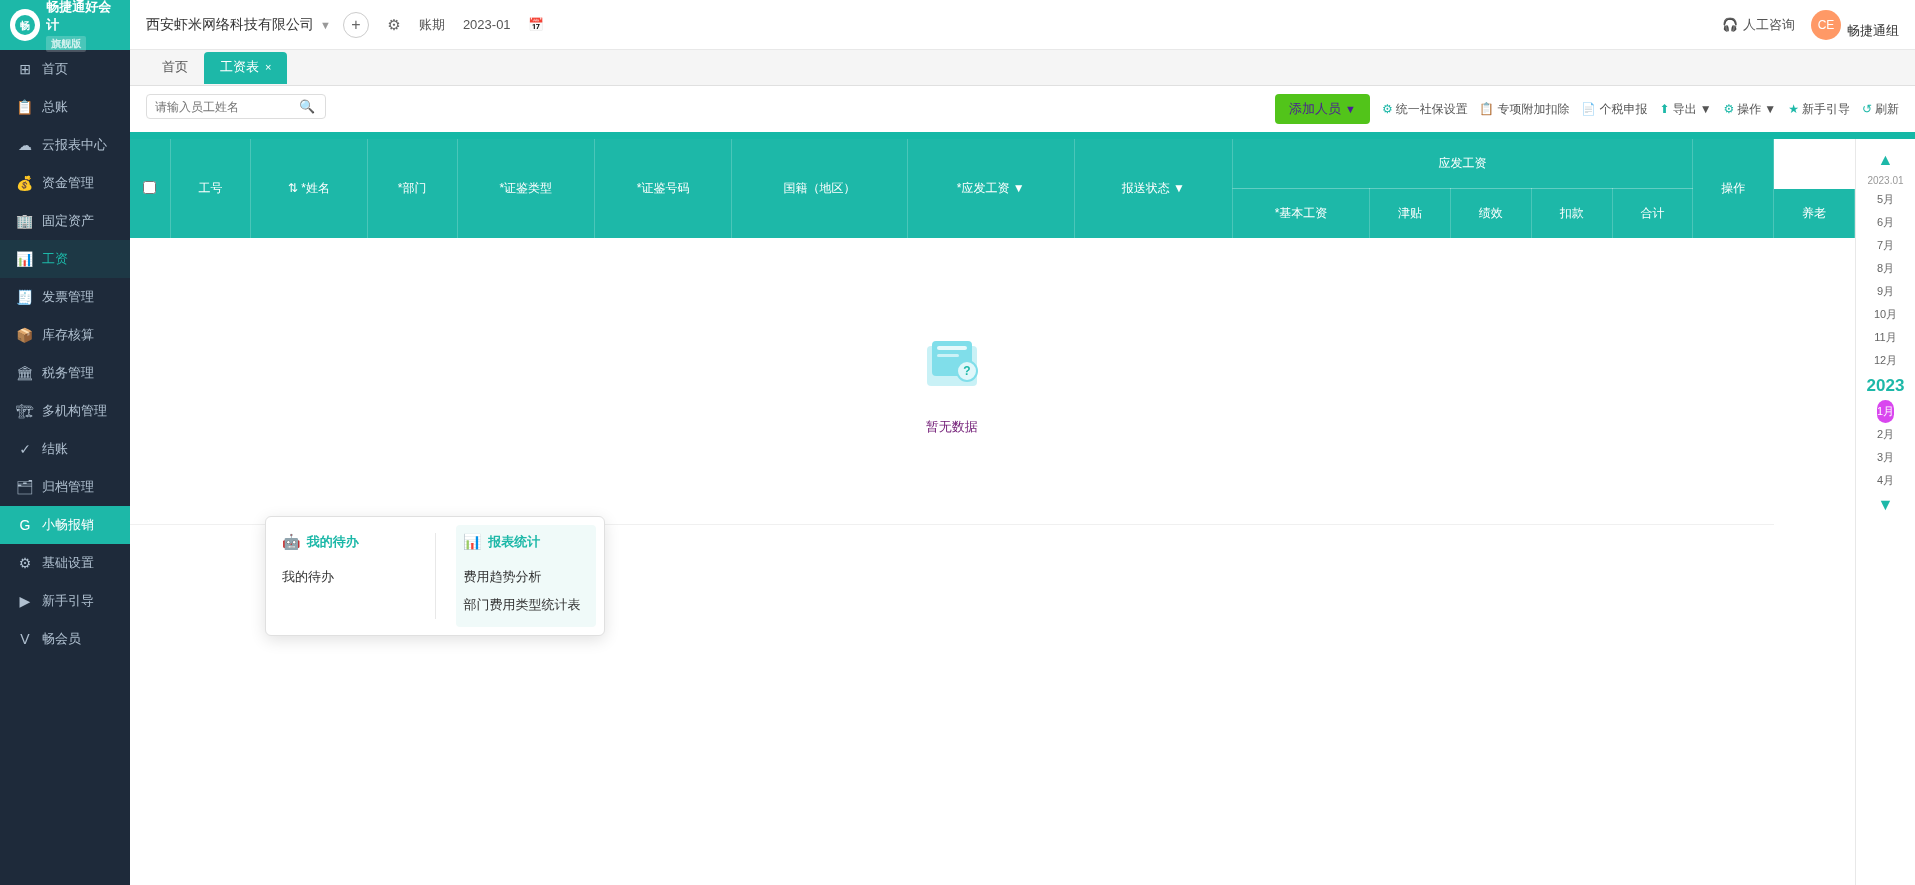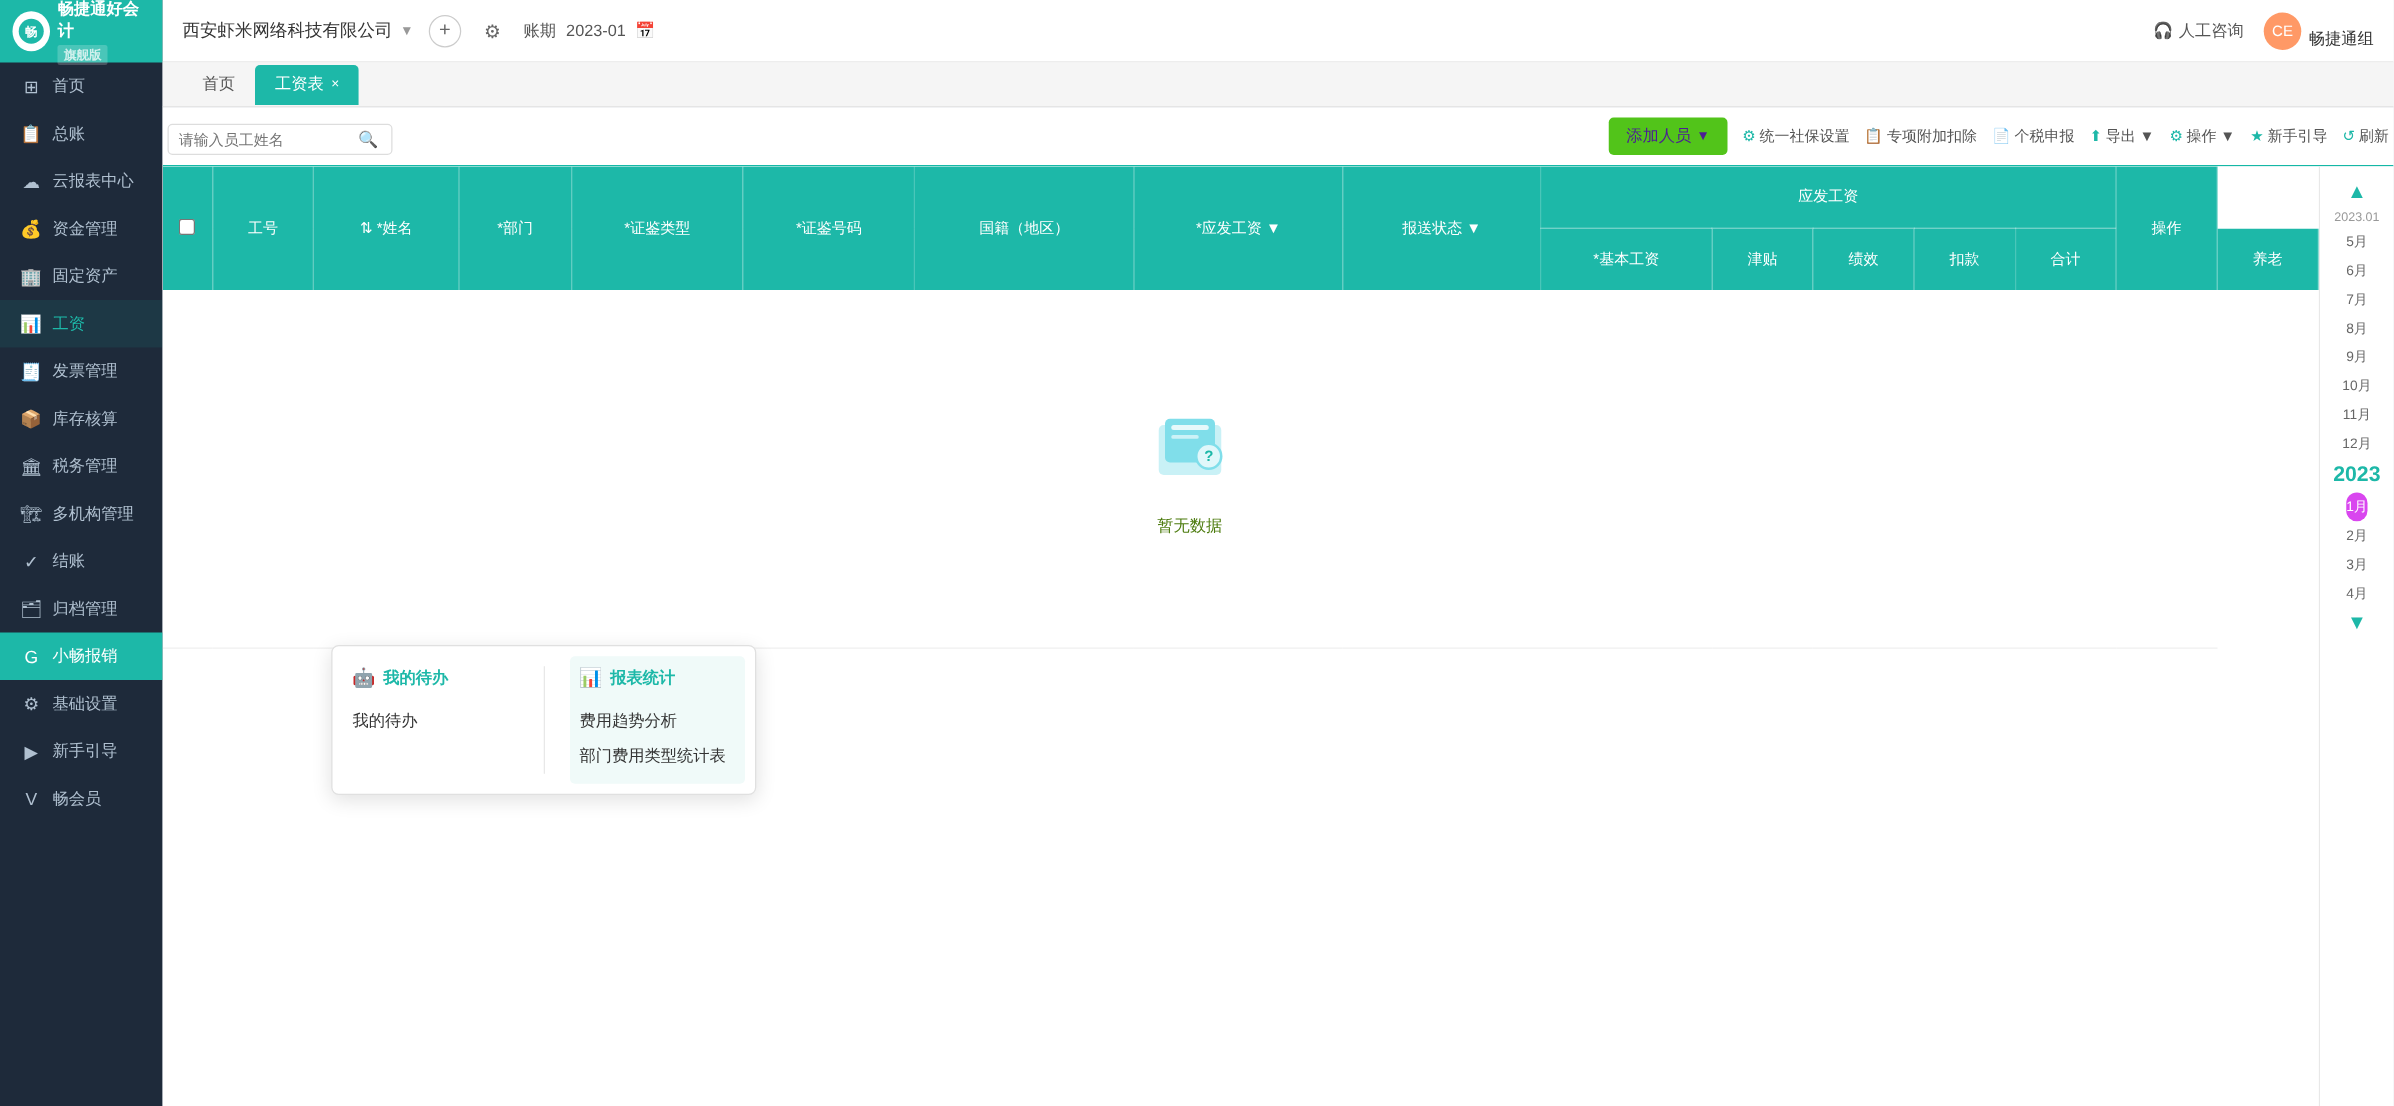--- a/index.html
+++ b/index.html
@@ -84,21 +84,21 @@
       cursor: pointer; color: #666; font-size: 16px;
     }
     .topbar-gear {
       width: 26px; height: 26px;
       display: flex; align-items: center; justify-content: center;
       cursor: pointer; color: #666; font-size: 15px;
     }
     .topbar-period {
       display: flex;
       align-items: center;
-      gap: 4px;
+      gap: 14px;
       color: #555;
       font-size: 13px;
     }
     .topbar-right {
       margin-left: auto;
       display: flex;
       align-items: center;
       gap: 16px;
     }
     .topbar-support {
@@ -148,25 +148,25 @@
       background: #f0f2f5;
       overflow: hidden;
       position: relative;
       display: flex;
       flex-direction: column;
     }
 
     
     .toolbar {
       background: white;
-      padding: 8px 4px;
-      display: flex;
-      align-items: flex-end;
+      padding: 8px 16px;
+      display: flex;
+      align-items: flex-start;
       gap: 8px;
-      border-bottom: 1px solid #14b8a6;
+      border-bottom: 7px solid #14b8a6;
     }
     .search-box {
       display: flex;
       align-items: center;
       border: 1px solid #ddd;
       border-radius: 4px;
       padding: 4px 8px;
       gap: 4px;
       width: 180px;
     }
@@ -233,21 +233,21 @@
       flex-direction: column;
       align-items: center;
       justify-content: center;
       padding: 80px 0;
     }
     .empty-icon {
       width: 80px; height: 80px;
       position: relative;
     }
     .empty-icon svg { width: 80px; height: 80px; }
-    .empty-text { color: #4d7c0f; font-size: 13px; margin-top: 12px; }
+    .empty-text { color: #701a75; font-size: 13px; margin-top: 12px; }
 
     
     .timeline-panel {
       width: 60px;
       background: white;
       border-left: 1px solid #e8e8e8;
       display: flex;
       flex-direction: column;
       align-items: center;
       overflow-y: auto;

